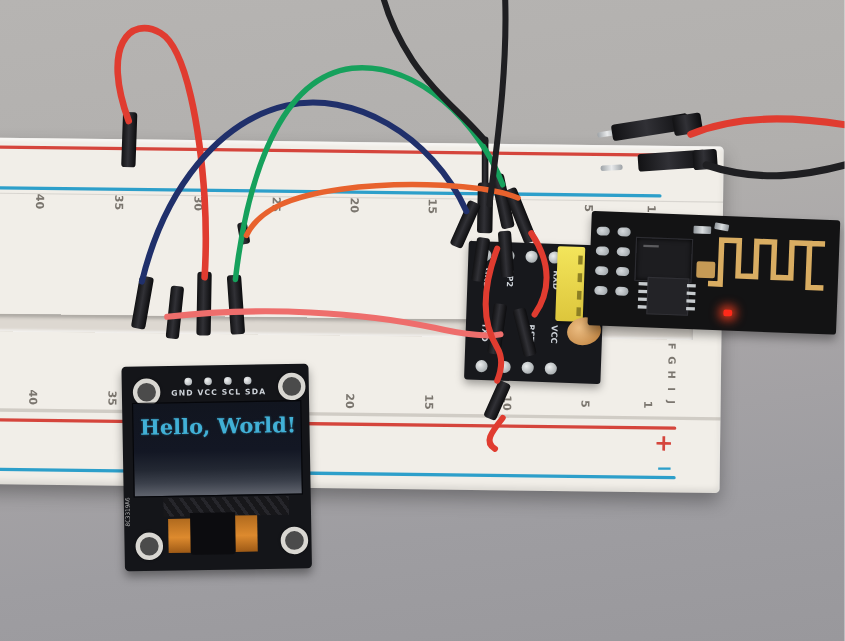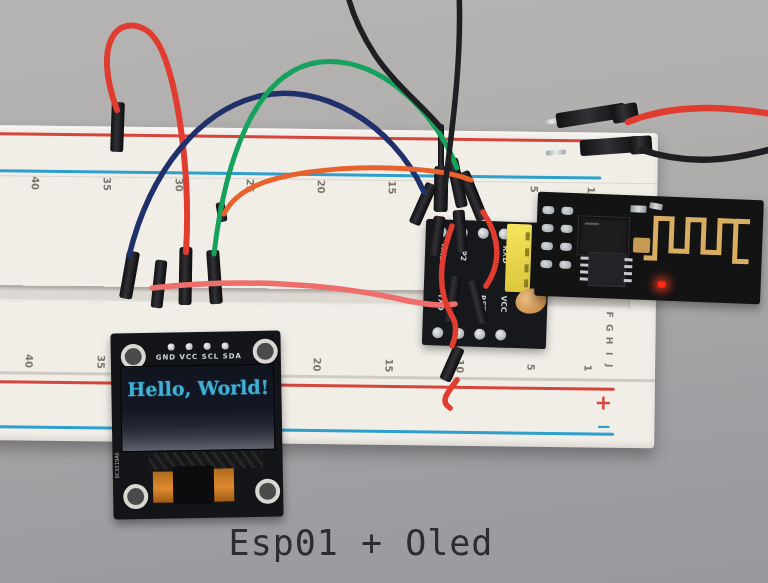--- a/index.html
+++ b/index.html
@@ -236,14 +236,13 @@
     <path d="M 441,128 C 423,106 395,85 375,55 C 362,35 352,14 347,-8" fill="none" stroke="#1f1f22" stroke-width="5.5" stroke-linecap="round"></path>
     <path d="M 445,186 C 452,130 462,60 459,-8" fill="none" stroke="#1f1f22" stroke-width="5.5" stroke-linecap="round"></path>
     <path d="M 152,288 C 240,278 330,284 395,298 C 425,305 446,306 455,304" fill="none" stroke="#ee6e6c" stroke-width="5.5" stroke-linecap="round"></path>
     <path d="M 452,226 C 440,258 436,290 452,316 C 458,326 456,336 452,346" fill="none" stroke="#e03c30" stroke-width="5.5" stroke-linecap="round"></path>
     <path d="M 483,212 C 502,240 500,266 486,286" fill="none" stroke="#e03c30" stroke-width="5.5" stroke-linecap="round"></path>
     <path d="M 457,380 C 446,394 440,402 450,408" fill="none" stroke="#e03c30" stroke-width="5.5" stroke-linecap="round"></path>
     <path d="M 628,122 C 672,104 722,106 772,114" fill="none" stroke="#e03c30" stroke-width="6.5" stroke-linecap="round"></path>
     <path d="M 642,150 C 690,166 732,160 772,149" fill="none" stroke="#1f1f22" stroke-width="6.5" stroke-linecap="round"></path>
   </svg>
 
-  <div id="caption" class="abs">Esp01 + Oled</div>
 </div>
 
 </body></html>

